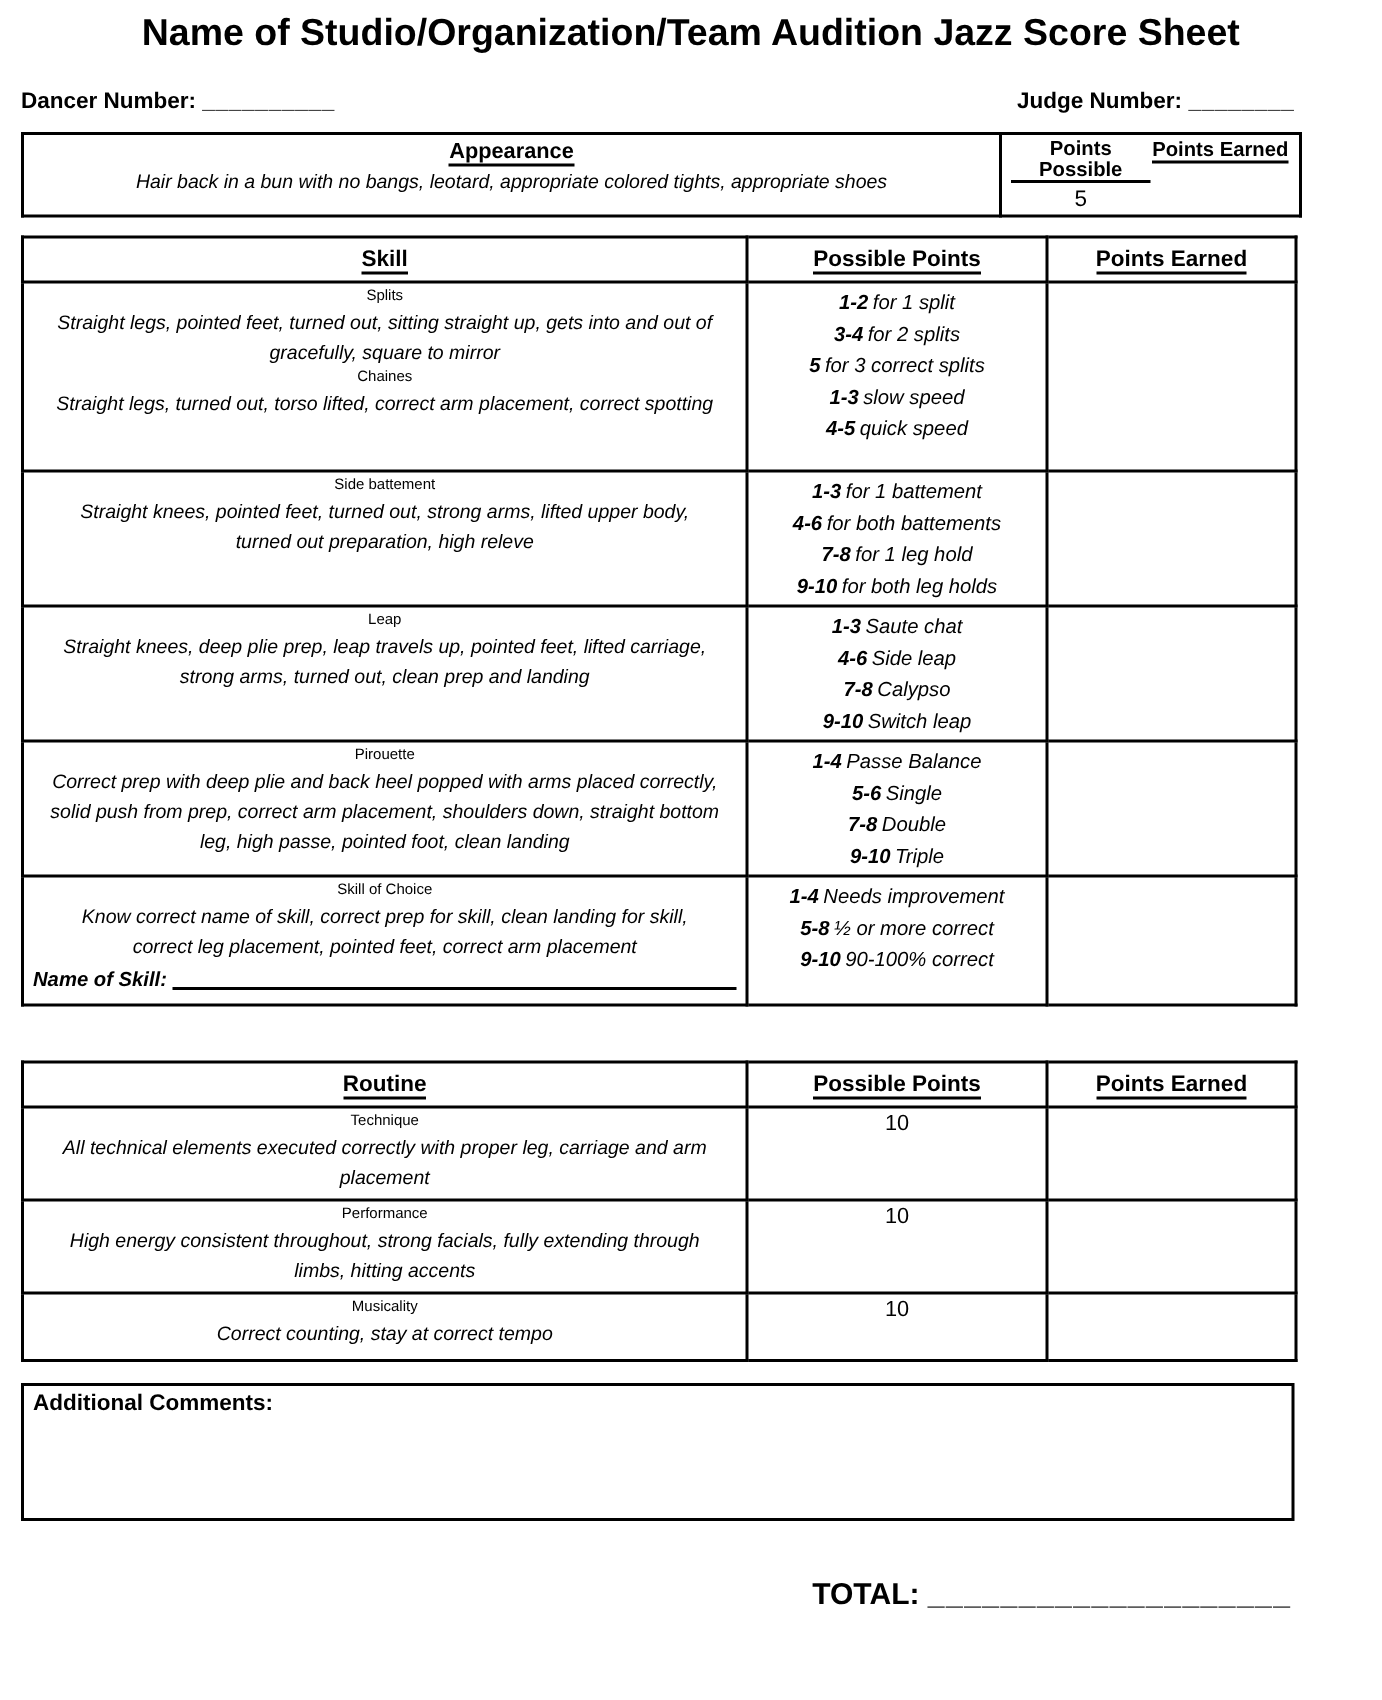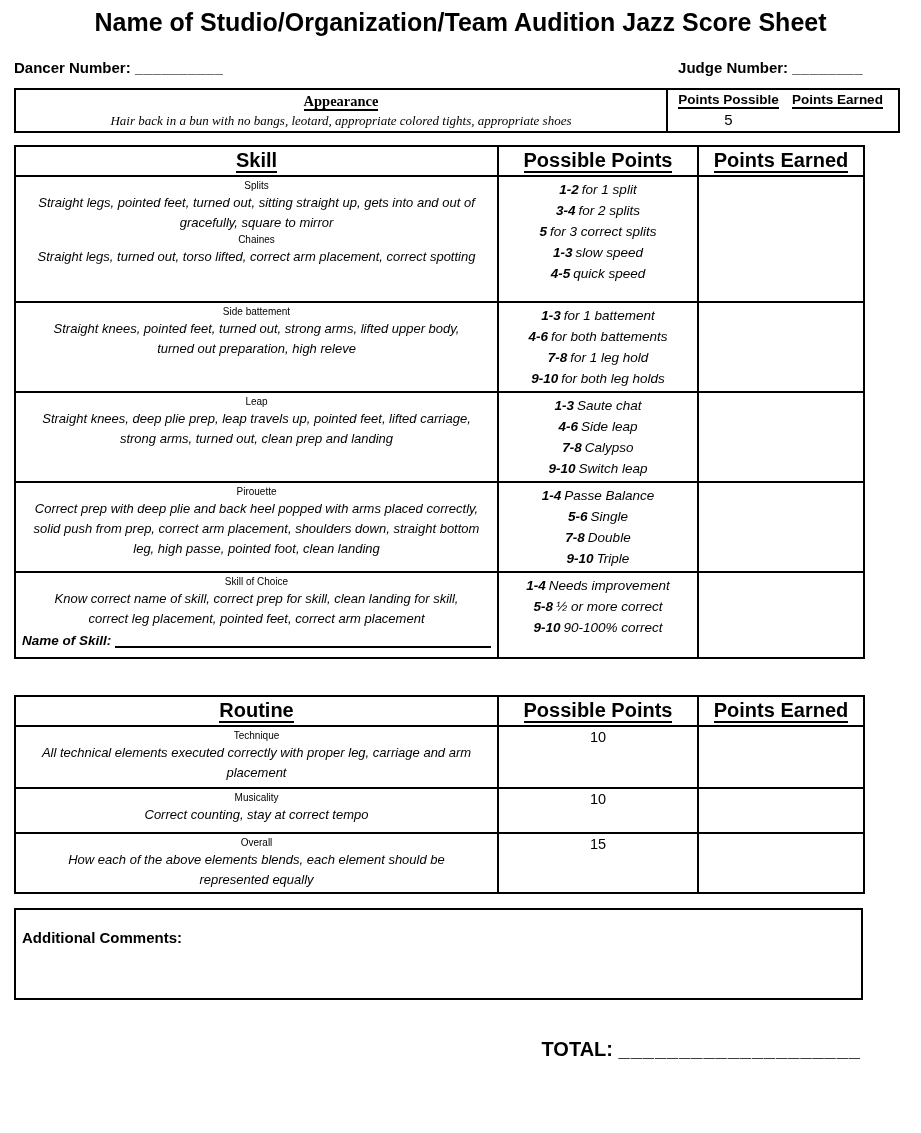--- a/index.html
+++ b/index.html
@@ -32,22 +32,22 @@
   table.tbl {
     border-collapse: collapse;
     margin-left: 14px;
     width: 849px;
     table-layout: fixed;
   }
   table.tbl td { border: 2px solid #000; vertical-align: top; padding: 2px 6px; }
 
   
   .appearance-tbl { margin-top: 12px; }
-  .appearance-tbl .left-cell { width: 652px; text-align: center; font-family: Liberation Serif, serif; }
-  .appearance-tbl .right-cell { width: 232px; margin-left: 32px; }
+  .appearance-tbl .left-cell { width: 652px; text-align: center; }
+  .appearance-tbl .right-cell { width: 200px; margin-left: 32px; }
   .hdr-u {
     font-weight: bold;
     border-bottom: 2px solid #000;
     display: inline-block;
     line-height: 1.05;
   }
   .appearance-header { font-size: 14.5px; }
   .appearance-desc { font-style: italic; font-size: 13px; margin-top: 2px; }
   .pp-grid {
     display: grid;
@@ -56,21 +56,21 @@
     font-size: 13.5px;
   }
   .pp-grid .val { font-size: 15px; margin-top: 2px; }
 
   
   .main-tbl { margin-top: 12px; }
   .main-tbl col.c1 { width: 483px; }
   .main-tbl col.c2 { width: 200px; }
   .main-tbl col.c3 { width: 166px; }
   .main-tbl td.head-cell { text-align: center; vertical-align: middle; height: 30px; padding: 2px; }
-  .col-header { font-size: 20px; }
+  .col-header { font-size: 15px; }
 
   .skill-name { text-align: center; font-size: 10px; line-height: 1.35; }
   .skill-desc {
     text-align: center;
     font-style: italic;
     font-size: 13px;
     line-height: 1.55;
     margin: 0 auto;
   }
   .narrow { max-width: 445px; }
@@ -110,21 +110,21 @@
   .rr2 { height: 62px; }
   .rr3 { height: 45px; }
   .rr4 { height: 57px; }
   .routine-points { text-align: center; font-size: 14.5px; padding-top: 4px; }
 
   .comments-box {
     width: 849px;
     height: 92px;
     margin: 14px 0 0 14px;
     border: 2px solid #000;
-    padding: 19px 6px;
+    padding: 3px 6px;
   }
   .comments-label { font-weight: bold; font-size: 15px; }
 
   .total-row {
     width: 849px;
     margin: 38px 0 0 14px;
     text-align: right;
     font-size: 20px;
     font-weight: bold;
     padding-right: 2px;
@@ -272,34 +272,34 @@
       <td class="head-cell"><span class="hdr-u col-header">Points Earned</span></td>
     </tr>
     <tr class="rr1">
       <td>
         <div class="skill-name">Technique</div>
         <div class="skill-desc narrow">All technical elements executed correctly with proper leg, carriage and arm placement</div>
       </td>
       <td class="routine-points">10</td>
       <td></td>
     </tr>
+    <tr class="rr2">
+      <td>
+        <div class="skill-name">Performance</div>
+        <div class="skill-desc narrow">High energy consistent throughout, strong facials, fully extending through limbs, hitting accents</div>
+      </td>
+      <td class="routine-points">10</td>
+      <td></td>
+    </tr>
     <tr class="rr3">
       <td>
         <div class="skill-name">Musicality</div>
         <div class="skill-desc narrow">Correct counting, stay at correct tempo</div>
       </td>
       <td class="routine-points">10</td>
-      <td></td>
-    </tr>
-    <tr class="rr4">
-      <td>
-        <div class="skill-name">Overall</div>
-        <div class="skill-desc narrow">How each of the above elements blends, each element should be represented equally</div>
-      </td>
-      <td class="routine-points">15</td>
       <td></td>
     </tr>
   </tbody>
     </table>
 
   <div class="comments-box">
     <span class="comments-label">Additional Comments:</span>
   </div>
 
   <div class="total-row">

